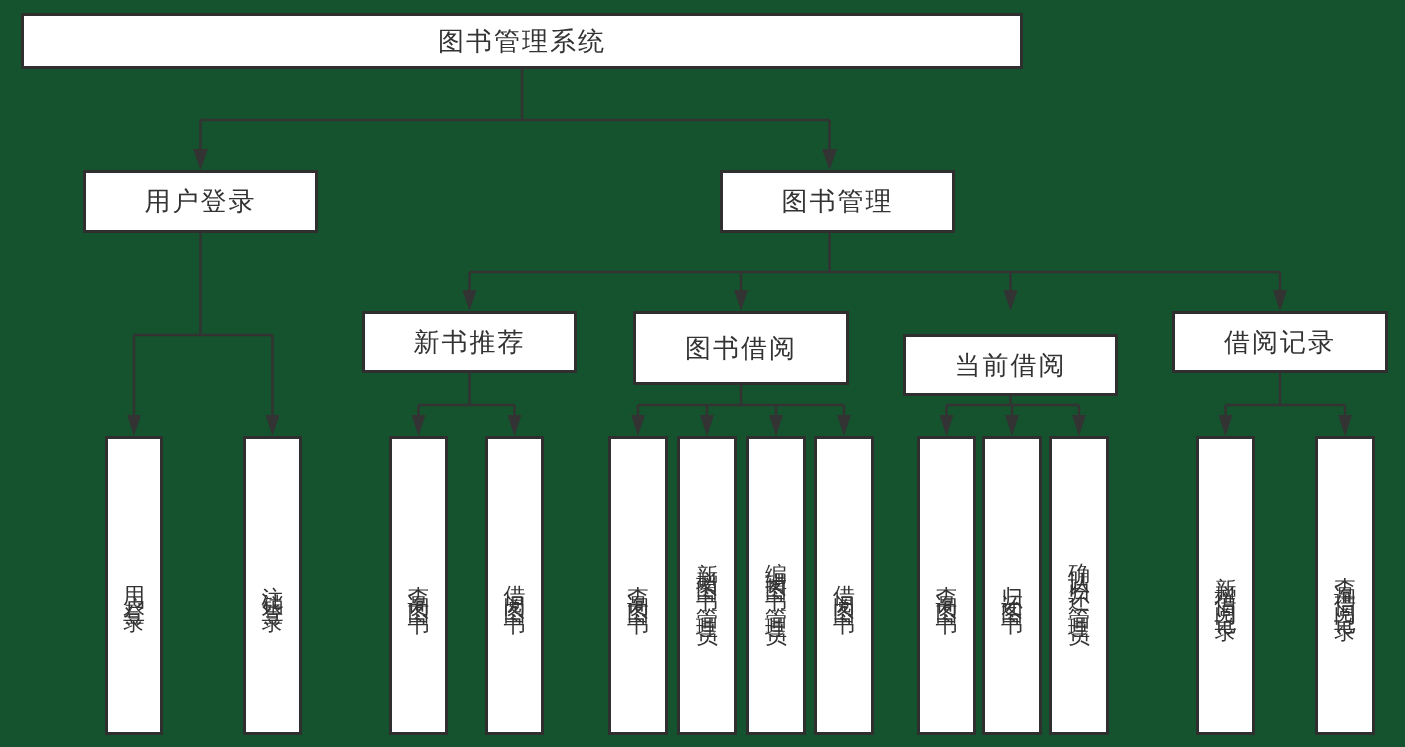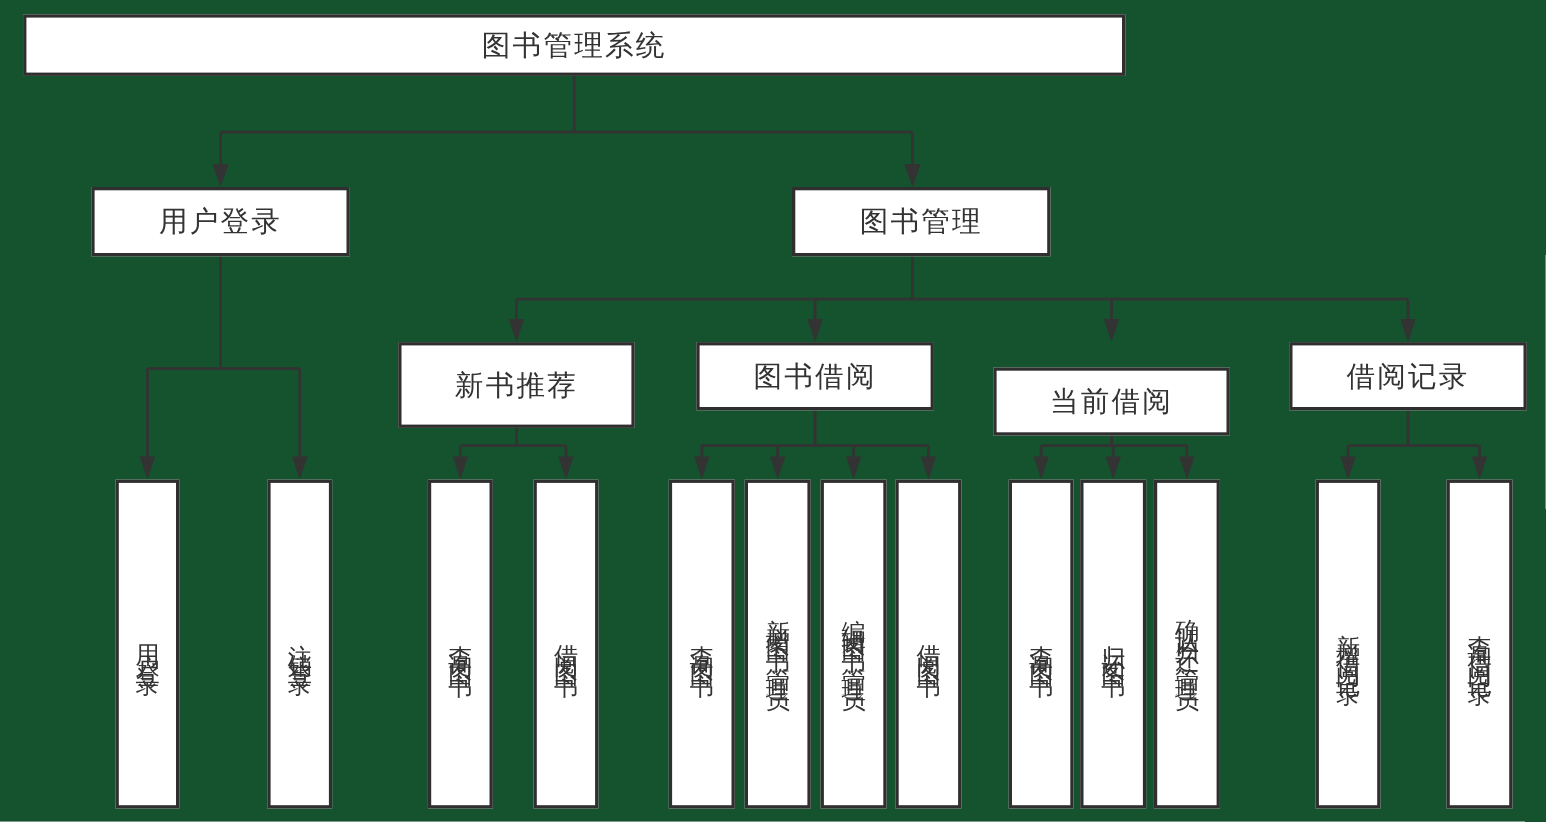--- a/index.html
+++ b/index.html
@@ -80,22 +80,22 @@
              M939.5 415 L953.5 415 L946.5 436 Z  M1005 415 L1019 415 L1012 436 Z
              M1072 415 L1086 415 L1079 436 Z
              M1218.5 415 L1232.5 415 L1225.5 436 Z  M1338 415 L1352 415 L1345 436 Z" fill="#333333" stroke="none"></path>
   </svg>
 
   <div class="hnode" style="left:21px; top:13px; width:1002px; height:56px;">图书管理系统</div>
 
   <div class="hnode" style="left:83px; top:170px; width:235px; height:63px;">用户登录</div>
   <div class="hnode" style="left:720px; top:170px; width:235px; height:63px;">图书管理</div>
 
-  <div class="hnode" style="left:362px; top:311px; width:215px; height:78px;text-align:center;">新书推荐</div>
-  <div class="hnode" style="left:633px; top:311px; width:216px; height:62px;">图书借阅</div>
+  <div class="hnode" style="left:362px; top:311px; width:215px; height:62px;text-align:center;">新书推荐</div>
+  <div class="hnode" style="left:633px; top:311px; width:216px; height:74px;">图书借阅</div>
   <div class="hnode" style="left:903px; top:311px; width:215px; height:62px;margin-top:23px;">当前借阅</div>
   <div class="hnode" style="left:1172px; top:311px; width:216px; height:62px;">借阅记录</div>
 
   <div class="vnode" style="left:105px; top:436px; width:58px; height:299px;">用户登录</div>
   <div class="vnode" style="left:243px; top:436px; width:59px; height:299px;">注销登录</div>
 
   <div class="vnode" style="left:389px; top:436px; width:59px; height:299px;">查询图书</div>
   <div class="vnode" style="left:485px; top:436px; width:59px; height:299px;">借阅图书</div>
 
   <div class="vnode" style="left:608px; top:436px; width:60px; height:299px;">查询图书</div>

